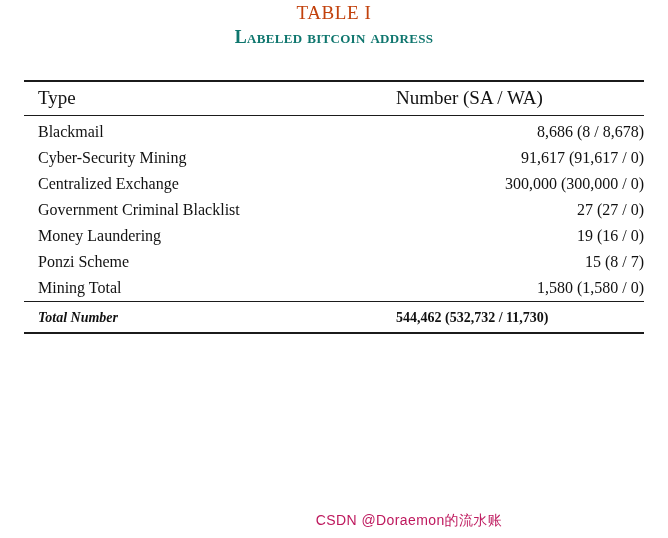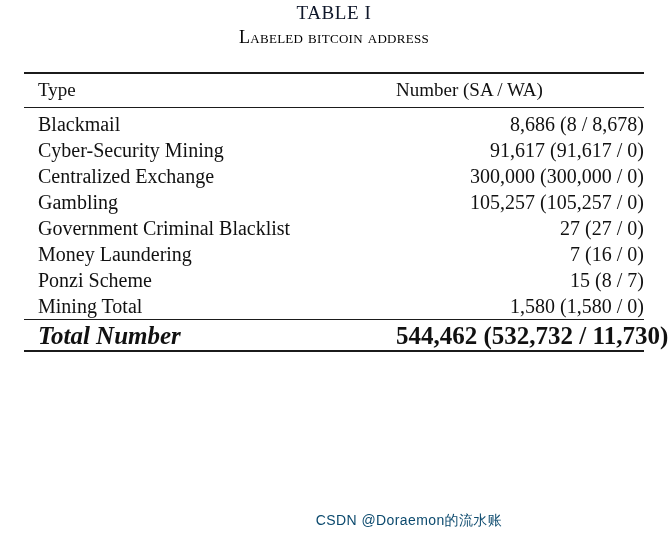--- a/index.html
+++ b/index.html
@@ -25,33 +25,34 @@
 
   
   .caption {
     text-align: center;
     padding-top: 1px;
   }
   .caption-title {
     font-size: 19px;
     line-height: 24px;
     letter-spacing: 0.6px;
-    color: #0f172a;
+    color: #c2410c;
   }
   .caption-subtitle {
     font-size: 18px;
     line-height: 25px;
     font-variant: small-caps;
     letter-spacing: 0.3px;
-    color: #000000;
+    color: #0f766e;
+    font-weight: bold;
   }
 
   
   .table-wrap {
-    margin: 8px auto;
+    margin: 16px auto;
     width: 620px;
     padding-top: 14px;
   }
   table.tbl {
     width: 620px;
     border-collapse: collapse;
     table-layout: fixed;
   }
   table.tbl col.c-type  { width: 363px; }
   table.tbl col.c-num   { width: 257px; }
@@ -89,33 +90,33 @@
   tr.head th {
     font-size: 19px;
     line-height: 30px;
     height: 30px;
     padding: 1px 0 2px 0;
   }
   tr.head th.col-type { padding-left: 14px; }
   tr.head th.col-num  { padding-left: 9px; }
 
   tr.row td {
-    font-size: 20px;
+    font-size: 16px;
     line-height: 26px;
     height: 26px;
     padding: 0;
     white-space: nowrap;
   }
   tr.row td.col-type { padding-left: 14px; }
   tr.row td.col-num  { padding-left: 9px; text-align: right; }
   tr.row.first td { padding-top: 3px; }
   tr.row.last  td { padding-bottom: 3px; }
 
   tr.total td {
-    font-size: 25px;
+    font-size: 14px;
     line-height: 29px;
     height: 29px;
     padding-top: 1px;
     white-space: nowrap;
   }
   tr.total td.col-type {
     padding-left: 14px;
     font-weight: bold;
     font-style: italic;
   }
@@ -173,30 +174,26 @@
           </tr>
           <tr class="row">
             <td class="col-type">Cyber-Security Mining</td>
             <td class="col-num">91,617 (91,617 / 0)</td>
           </tr>
           <tr class="row">
             <td class="col-type">Centralized Exchange</td>
             <td class="col-num">300,000 (300,000 / 0)</td>
           </tr>
           <tr class="row">
-            <td class="col-type">Gambling</td>
-            <td class="col-num">105,257 (105,257 / 0)</td>
-          </tr>
-          <tr class="row">
             <td class="col-type">Government Criminal Blacklist</td>
             <td class="col-num">27 (27 / 0)</td>
           </tr>
           <tr class="row">
             <td class="col-type">Money Laundering</td>
-            <td class="col-num">7 (16 / 0)</td>
+            <td class="col-num">19 (16 / 0)</td>
           </tr>
           <tr class="row">
             <td class="col-type">Ponzi Scheme</td>
             <td class="col-num">15 (8 / 7)</td>
           </tr>
           <tr class="row">
             <td class="col-type">Mining Total</td>
             <td class="col-num">1,580 (1,580 / 0)</td>
           </tr>
           <tr class="rule-mid">
@@ -206,15 +203,15 @@
             <td class="col-type">Total Number</td>
             <td class="col-num">544,462 (532,732 / 11,730)</td>
           </tr>
           <tr class="rule-bot">
             <td colspan="2"></td>
           </tr>
         </tbody>
     </table>
   </div>
 
-  <div class="watermark" style="color: #0c4a6e;">CSDN @Doraemon的流水账</div>
+  <div class="watermark" style="color: #be185d;">CSDN @Doraemon的流水账</div>
 
 </div>
 
 </body></html>

